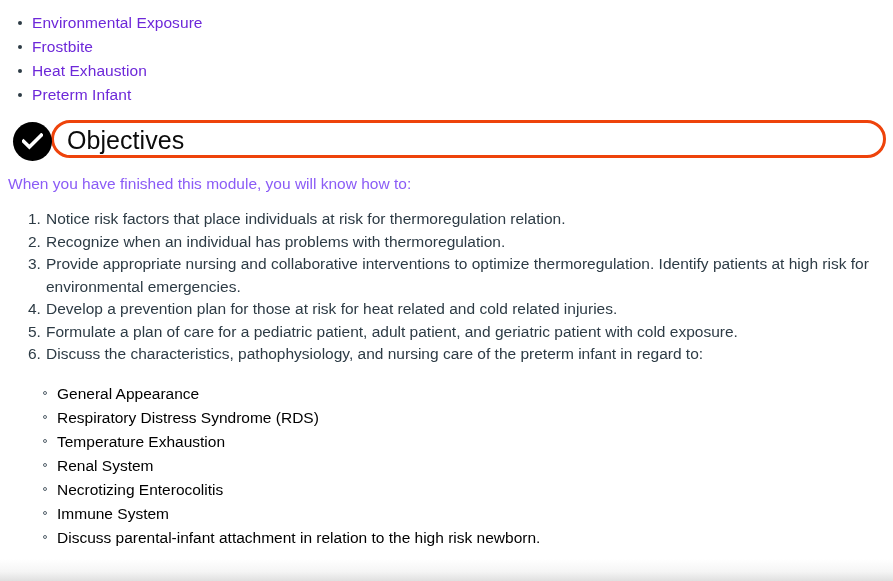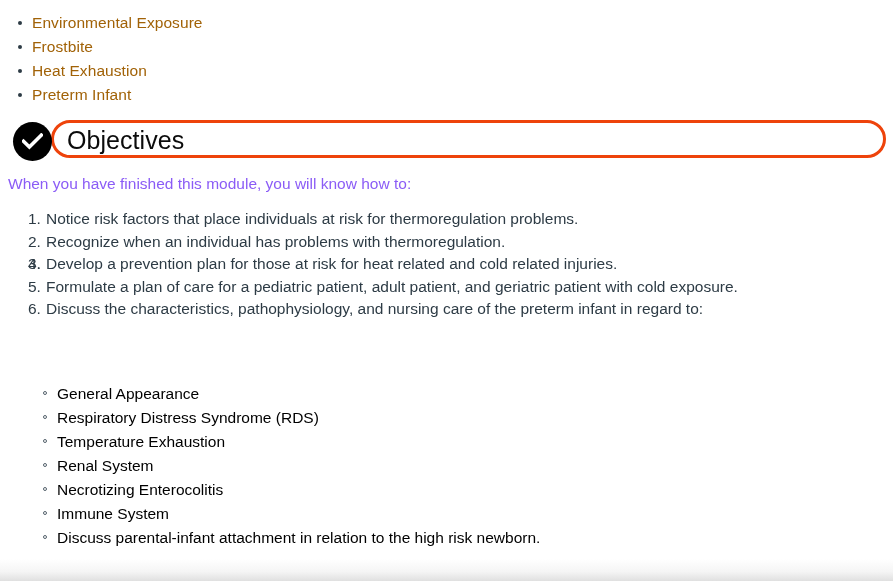--- a/index.html
+++ b/index.html
@@ -31,21 +31,21 @@
     position: absolute;
     left: 0;
     top: 11px;
     width: 860px;
   }
   .top-list li {
     position: relative;
     padding-left: 32px;
     font-size: 15.5px;
     line-height: 24px;
-    color: #a16207;
+    color: #6d28d9;
     letter-spacing: 0.005em;
   }
   .top-list li .tb-marker {
     position: absolute;
     left: 18px;
     top: 10px;
     width: 4px;
     height: 4px;
     border-radius: 50%;
     background: #2d3b45;
@@ -213,28 +213,29 @@
       </svg>
     </div>
     <div class="objectives-title">Objectives</div>
   </div>
 
   <div class="intro-line">When you have finished this module, you will know how to:</div>
 
   <ol class="num-list">
     <li>
       <span class="num-marker">1.</span>
-      <span>Notice risk factors that place individuals at risk for thermoregulation problems.</span>
+      <span>Notice risk factors that place individuals at risk for thermoregulation relation.</span>
     </li>
     <li>
       <span class="num-marker">2.</span>
       <span>Recognize when an individual has problems with thermoregulation.</span>
     </li>
     <li>
       <span class="num-marker">3.</span>
+      <span>Provide appropriate nursing and collaborative interventions to optimize thermoregulation. Identify patients at high risk for environmental emergencies.</span>
     </li>
     <li>
       <span class="num-marker">4.</span>
       <span>Develop a prevention plan for those at risk for heat related and cold related injuries.</span>
     </li>
     <li>
       <span class="num-marker">5.</span>
       <span>Formulate a plan of care for a pediatric patient, adult patient, and geriatric patient with cold exposure.</span>
     </li>
     <li>

